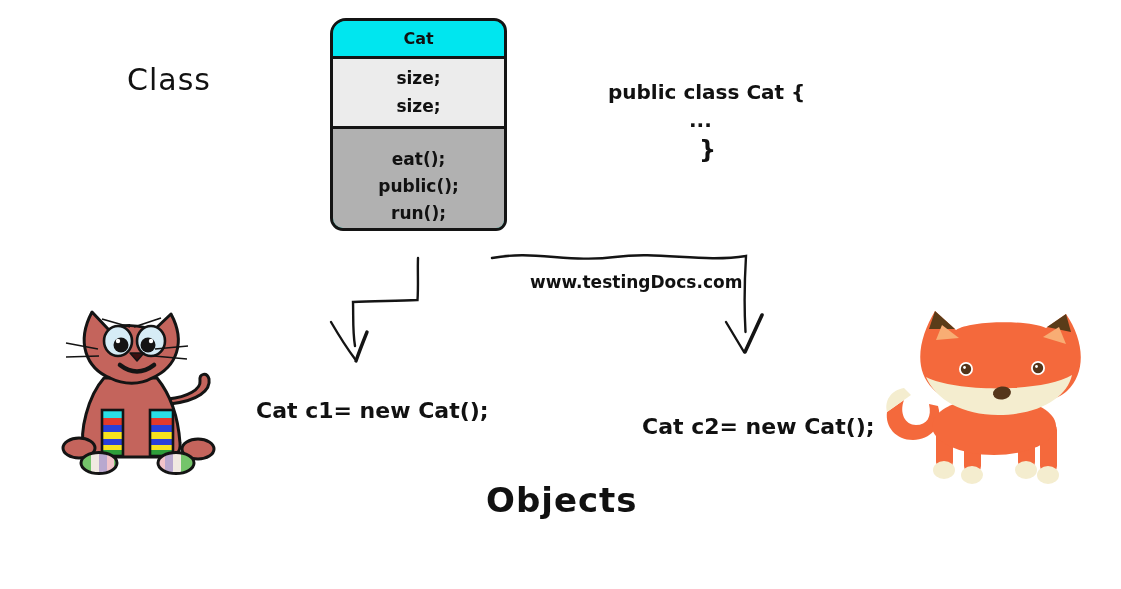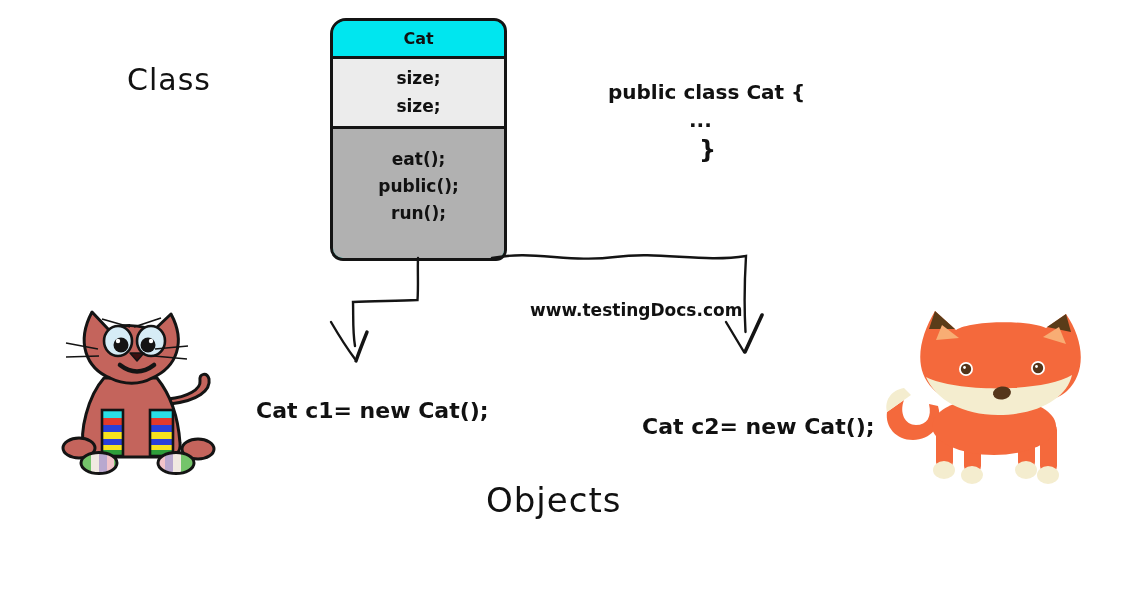--- a/index.html
+++ b/index.html
@@ -2,21 +2,21 @@
 <html><head>
 <meta charset="utf-8">
 <style>
   html,body{margin:0;padding:0;background:#fff;}
   .canvas{
     position:relative;width:1121px;height:589px;background:#ffffff;
     font-family:"DejaVu Sans", sans-serif;color:#111;overflow:hidden;
   }
   .abs{position:absolute;}
   .big-label{font-size:30px;font-weight:normal;letter-spacing:1px;}
-  .objects-label{font-size:34px;font-weight:normal;letter-spacing:1px;}
+  .objects-label{font-size:34px;font-weight:bold;letter-spacing:1px;}
   .code-line{font-size:20px;font-weight:bold;}
   .instance-line{font-size:22px;font-weight:bold;white-space:nowrap;}
   .watermark{font-size:17px;font-weight:bold;}
 
   
   .uml-box{
     left:330px;top:18px;width:177px;
     border:3px solid #141414;border-radius:16px 13px 11px 13px;
     overflow:hidden;box-sizing:border-box;background:#14b8a6;
   }
@@ -24,21 +24,21 @@
     height:35px;background:#00e6ef;border-bottom:3px solid #141414;
     display:flex;align-items:center;justify-content:center;
     font-size:16px;font-weight:bold;
   }
   .uml-attrs{
     height:70px;background:#ececec;border-bottom:3px solid #141414;
     text-align:center;font-size:17px;font-weight:bold;
     padding-top:5px;box-sizing:border-box;line-height:28px;
   }
   .uml-methods{
-    height:129px;background:#b1b1b1;
+    height:99px;background:#b1b1b1;
     text-align:center;font-size:17px;font-weight:bold;
     padding-top:17px;box-sizing:border-box;line-height:27px;
   }
   svg{display:block;}
 </style>
 </head>
 <body>
 
 <div class="canvas">
 
@@ -58,21 +58,21 @@
       <div>eat();</div>
       <div>public();</div>
       <div>run();</div>
     </div>
   </div>
 
   <div class="abs code-line" style="left:608px;top:80px;">public class Cat {</div>
   <div class="abs code-line" style="left:689px;top:108px;">...</div>
   <div class="abs code-line" style="left:699px;top:136px;font-size:24px;">}</div>
 
-  <div class="abs watermark" style="left:530px;top:272px;margin-top:28px;">www.testingDocs.com</div>
+  <div class="abs watermark" style="left:530px;top:272px;">www.testingDocs.com</div>
 
   <div class="abs instance-line" style="left:256px;top:398px;">Cat c1= new Cat();</div>
   <div class="abs instance-line" style="left:642px;top:414px;">Cat c2= new Cat();</div>
 
   <svg class="abs" style="left:0;top:0;" width="1121" height="589" viewBox="0 0 1121 589">
     <g fill="none" stroke="#141414" stroke-width="2.4" stroke-linecap="round">
 
       <path d="M418 258 C417.5 272 418.5 287 417.5 300 C396 301 373 301 353 302 C353.5 317 352.5 331 355 346"></path>
       <path d="M331 322 C338 334 346 347 355 359"></path>
       <path stroke-width="3.4" d="M367 332 C363 342 359 352 356 361"></path>

